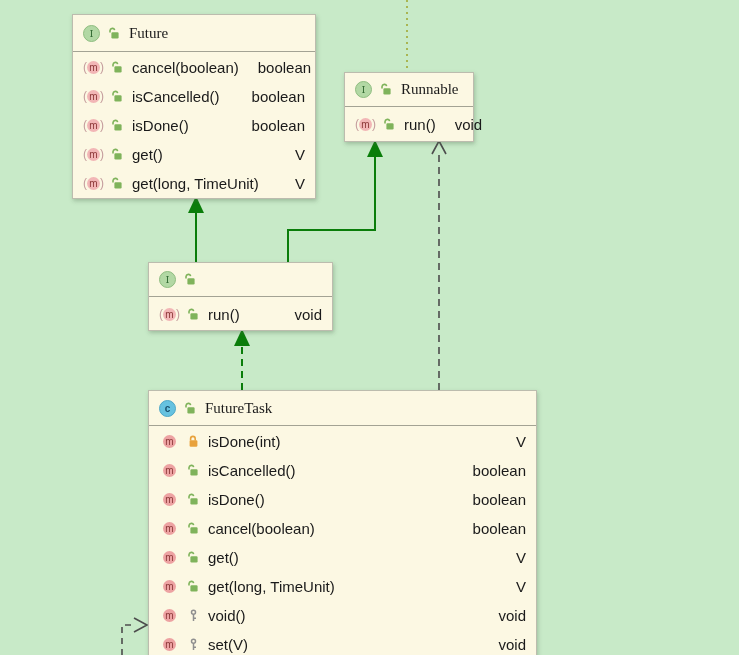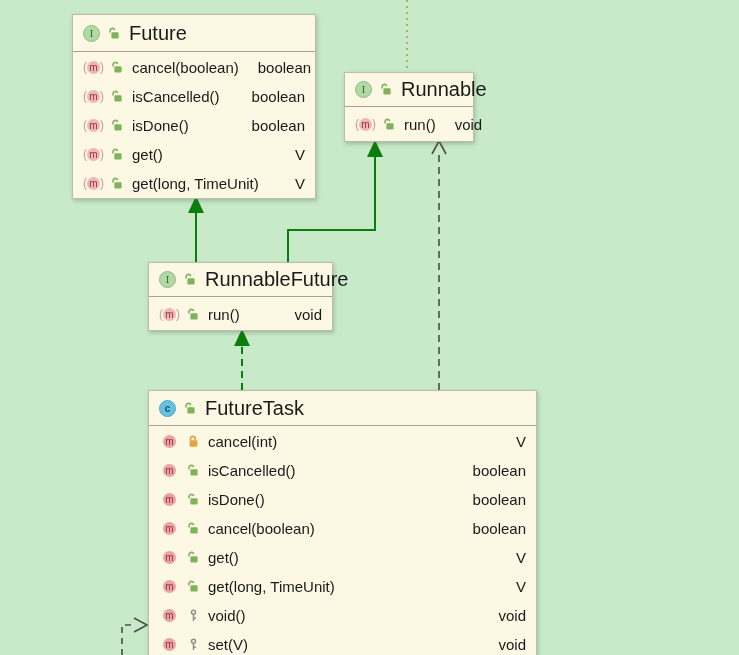--- a/index.html
+++ b/index.html
@@ -28,22 +28,22 @@
   .node-header {
     display: flex;
     align-items: center;
     gap: 8px;
     height: var(--head-h);
     padding: 0 10px;
     border-bottom: 1px solid #a3a394;
     cursor: default;
   }
   .node-title {
-    font-family: Liberation Sans, sans-serif;
-    font-size: 20px;
+    font-family: Liberation Serif, serif;
+    font-size: 15px;
     color: #1a1a1a;
     white-space: nowrap;
   }
   .members { padding: 1px 0 0 0; }
   .member {
     display: flex;
     align-items: center;
     gap: 7px;
     height: var(--row-h);
     padding: 0 10px;
@@ -246,21 +246,20 @@
 
 <div class="node" style="left:148px; top:262px; width:185px; --head-h:33px; --row-h:32px;">
   <div class="node-header">
     <span class="icon-circle interface">I</span>
     <span class="vis">
         <svg width="13" height="13" viewBox="0 0 13 13">
           <path d="M2 5.6 V3.6 A2.4 2.4 0 0 1 6.7 3.1" fill="none" stroke="#7fb35b" stroke-width="1.6"></path>
           <rect x="3.4" y="5.3" width="7.2" height="6.2" rx="1.2" fill="#7fb35b"></rect>
         </svg>
       </span>
-    <span class="node-title">RunnableFuture</span>
   </div>
   <div class="members">
       <div class="member">
         <span class="m-icon abstract">
           <span class="paren">(</span>
           <span class="m-circle">m</span>
           <span class="paren">)</span>
         </span>
         <span class="vis">
           <svg width="13" height="13" viewBox="0 0 13 13">
@@ -289,21 +288,21 @@
       <div class="member">
         <span class="m-icon">
           <span class="m-circle">m</span>
         </span>
         <span class="vis">
           <svg width="13" height="13" viewBox="0 0 13 13">
             <path d="M3.6 5.6 V3.7 A2.3 2.3 0 0 1 8.2 3.7 V5.6" fill="none" stroke="#e8a23c" stroke-width="1.6"></path>
             <rect x="2.6" y="5.3" width="7.8" height="6.4" rx="1.2" fill="#e8a23c"></rect>
           </svg>
         </span>
-        <span class="member-name">cancel(int)</span>
+        <span class="member-name">isDone(int)</span>
         <span class="member-type">V</span>
       </div>
       <div class="member">
         <span class="m-icon">
           <span class="m-circle">m</span>
         </span>
         <span class="vis">
           <svg width="13" height="13" viewBox="0 0 13 13">
             <path d="M2 5.6 V3.6 A2.4 2.4 0 0 1 6.7 3.1" fill="none" stroke="#7fb35b" stroke-width="1.6"></path>
             <rect x="3.4" y="5.3" width="7.2" height="6.2" rx="1.2" fill="#7fb35b"></rect>

